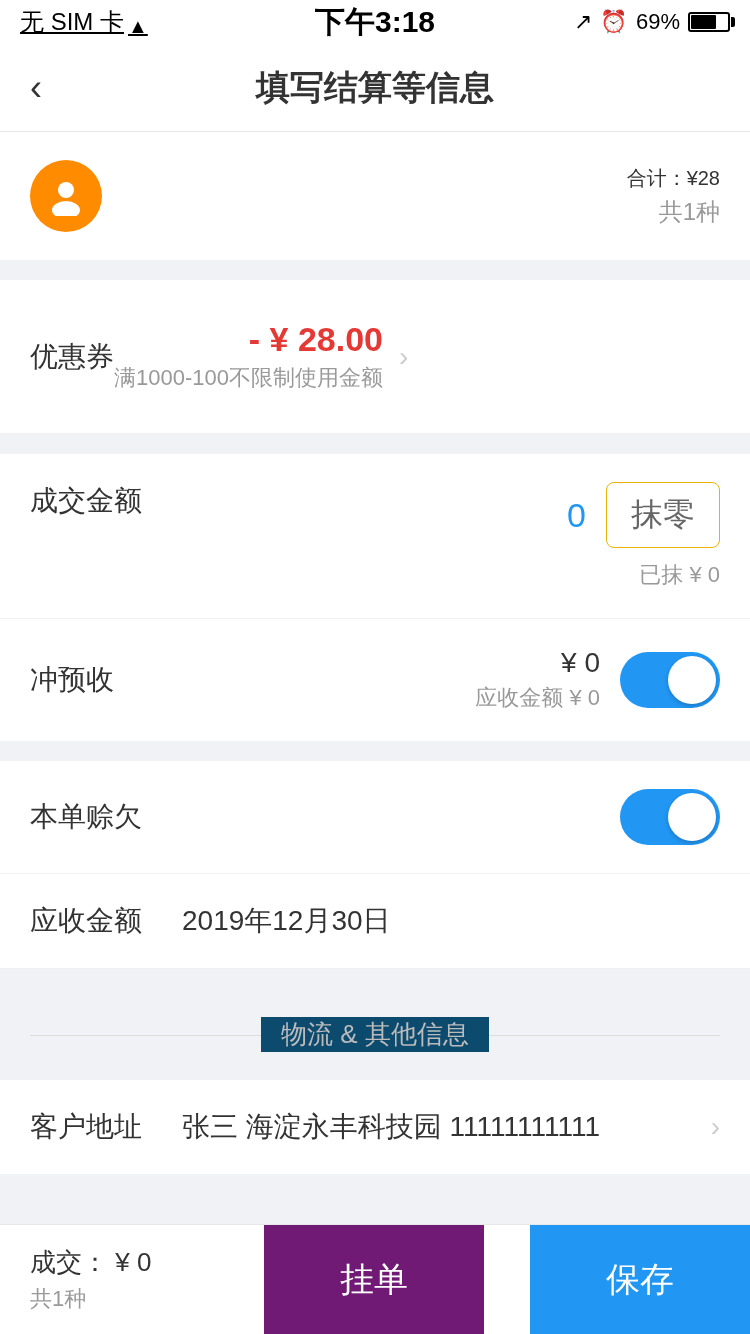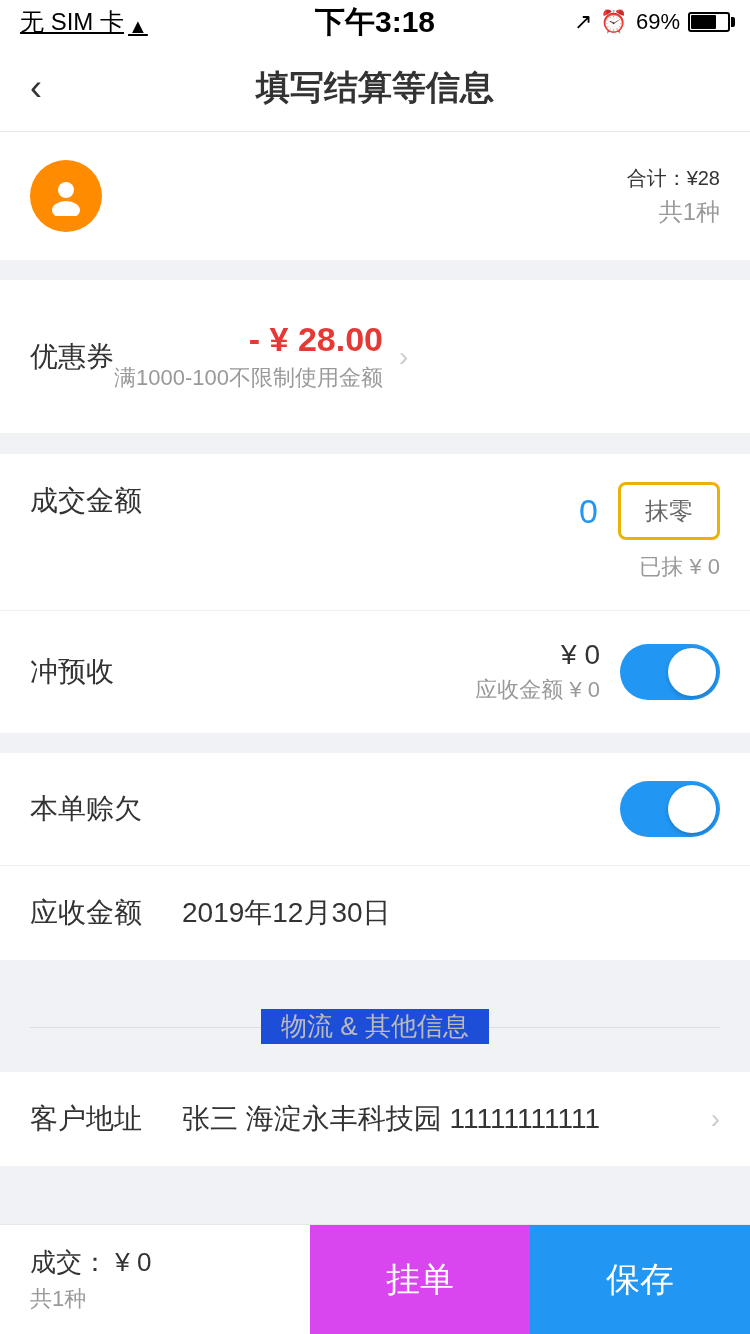--- a/index.html
+++ b/index.html
@@ -92,24 +92,24 @@
     .row-label { font-size: 28px; color: #333; }
     .row-right { display: flex; align-items: center; gap: 16px; text-align: right; }
     .row-value { font-size: 28px; color: #333; }
     .row-value-red { font-size: 34px; color: #e53935; font-weight: 600; }
     .row-value-blue { font-size: 34px; color: #2196F3; font-weight: 500; }
     .row-sub { font-size: 22px; color: #999; margin-top: 4px; }
     .chevron-right { color: #ccc; font-size: 28px; }
 
     
     .round-btn {
-      border: 3px solid #eab308;
+      border: 1px solid #eab308;
       border-radius: 8px;
       padding: 10px 24px;
-      font-size: 24px;
+      font-size: 32px;
       color: #666;
       background: #fff;
       cursor: pointer;
     }
 
     
     .toggle {
       width: 100px;
       height: 56px;
       border-radius: 28px;
@@ -158,21 +158,21 @@
       top: 50%;
       left: 30px;
       right: 30px;
       height: 1px;
       background: #ddd;
     }
     .logistics-text-wrap {
       position: relative;
       z-index: 1;
       display: inline-block;
-      background: #1d4ed8;
+      background: #0c4a6e;
       padding: 0 20px;
     }
 
     
     .address-row {
       background: #fff;
       padding: 28px 30px;
       display: flex;
       align-items: center;
       justify-content: space-between;
@@ -190,31 +190,32 @@
     .bottom-bar {
       position: fixed;
       bottom: 0;
       left: 0;
       width: 750px;
       height: 110px;
       background: #fff;
       display: flex;
       align-items: center;
       border-top: 1px solid #e8e8e8;
+      gap: 46px;
     }
     .bottom-info {
       flex: 1;
       padding: 0 30px;
     }
     .bottom-deal { font-size: 26px; color: #333; }
     .bottom-count { font-size: 22px; color: #999; margin-top: 4px; }
     .bottom-btn-pending {
       width: 220px;
       height: 110px;
-      background: #d946ef;
+      background: #701a75;
       display: flex;
       align-items: center;
       justify-content: center;
       font-size: 34px;
       color: #fff;
       font-weight: 500;
       cursor: pointer;
     }
     .bottom-btn-save {
       width: 220px;

